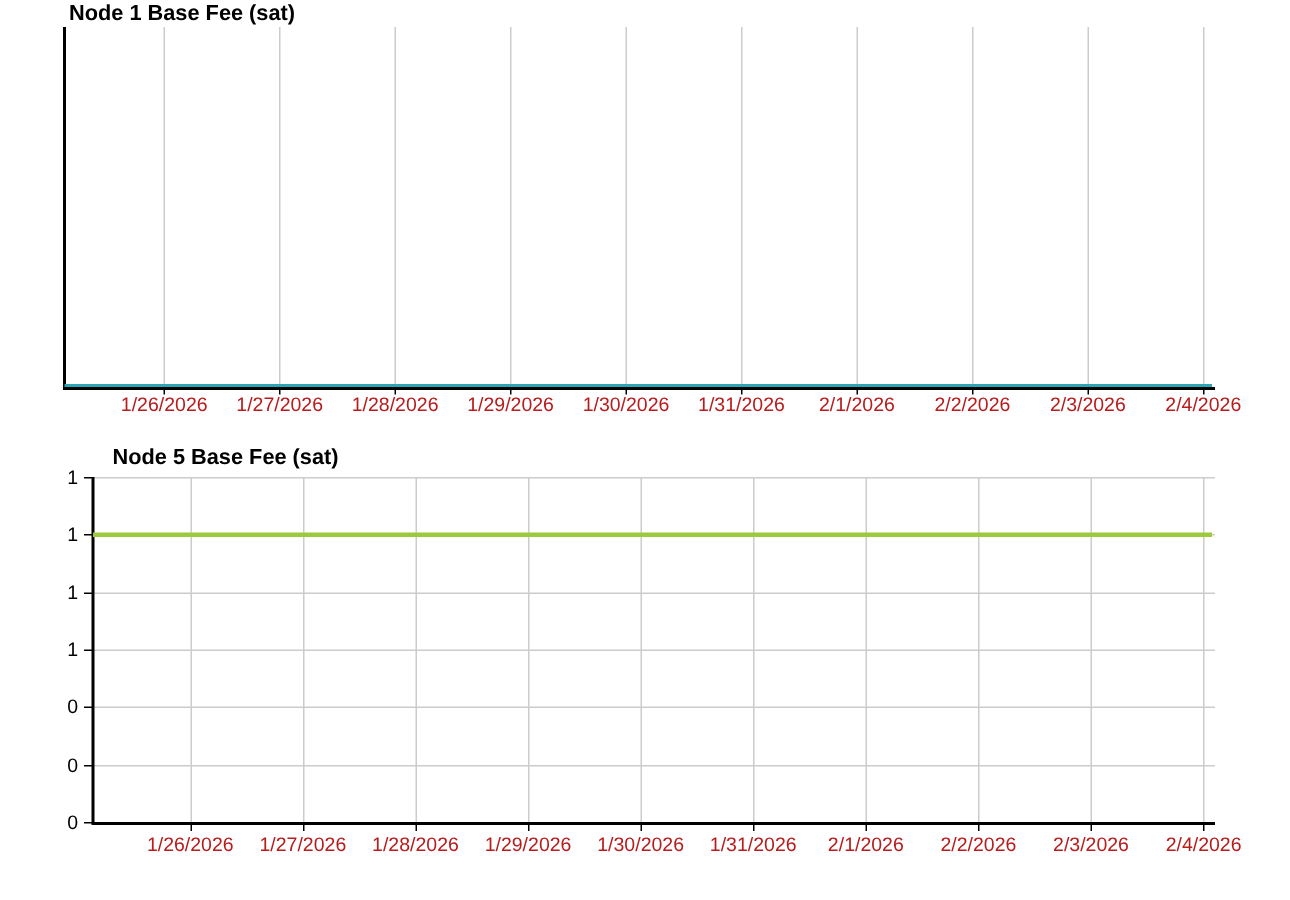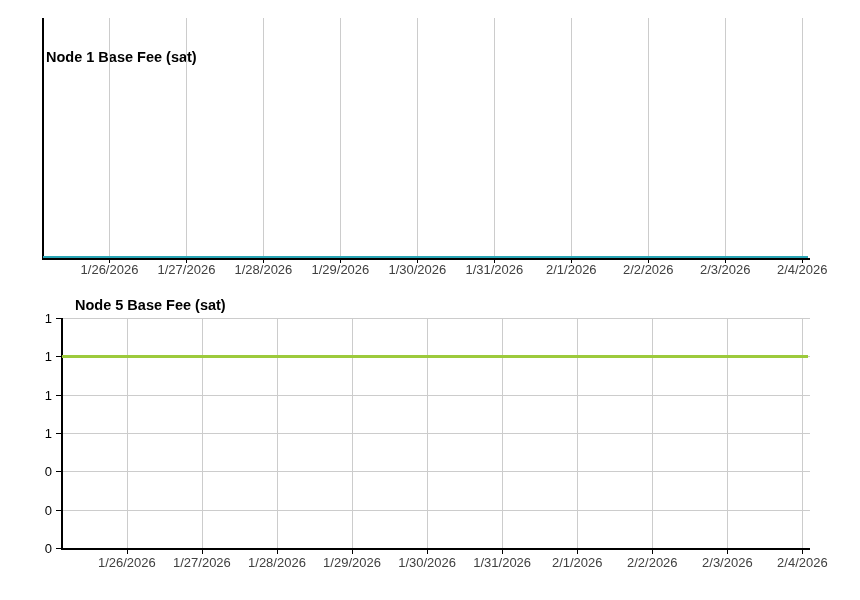--- a/index.html
+++ b/index.html
@@ -18,41 +18,41 @@
     color:#000000;
     white-space:nowrap;
   }
   .abs{position:absolute;}
   .gridline{background:#cccccc;}
   .axis{background:#000000;}
   .tickmark{background:#000000;}
   .x-label{
     position:absolute;
     font-size:13px;
-    color:#404040;
+    color:#b91c1c;
     white-space:nowrap;
     transform:translateX(-50%);
   }
   .y-label{
     position:absolute;
     font-size:13px;
     color:#000000;
     white-space:nowrap;
     text-align:right;
     transform:translateY(-50%);
   }
   .series-line{position:absolute;}
 </style>
 </head>
 <body>
 
 <div class="canvas">
 
   <section>
-    <h2 class="chart-title" style="left:46px;top:1px;margin-top:48px;">Node 1 Base Fee (sat)</h2>
+    <h2 class="chart-title" style="left:46px;top:1px;">Node 1 Base Fee (sat)</h2>
     <div class="abs" id="plot-0">
         <div class="abs gridline" style="left: 109.499px; top: 18px; width: 1px; height: 240px;"></div>
         <div class="abs tickmark" style="left: 109.499px; top: 258px; width: 1px; height: 5px;"></div>
         <div class="x-label" style="left: 109.499px; top: 262px;">1/26/2026</div>
         <div class="abs gridline" style="left: 186.467px; top: 18px; width: 1px; height: 240px;"></div>
         <div class="abs tickmark" style="left: 186.467px; top: 258px; width: 1px; height: 5px;"></div>
         <div class="x-label" style="left: 186.467px; top: 262px;">1/27/2026</div>
         <div class="abs gridline" style="left: 263.436px; top: 18px; width: 1px; height: 240px;"></div>
         <div class="abs tickmark" style="left: 263.436px; top: 258px; width: 1px; height: 5px;"></div>
         <div class="x-label" style="left: 263.436px; top: 262px;">1/28/2026</div>

